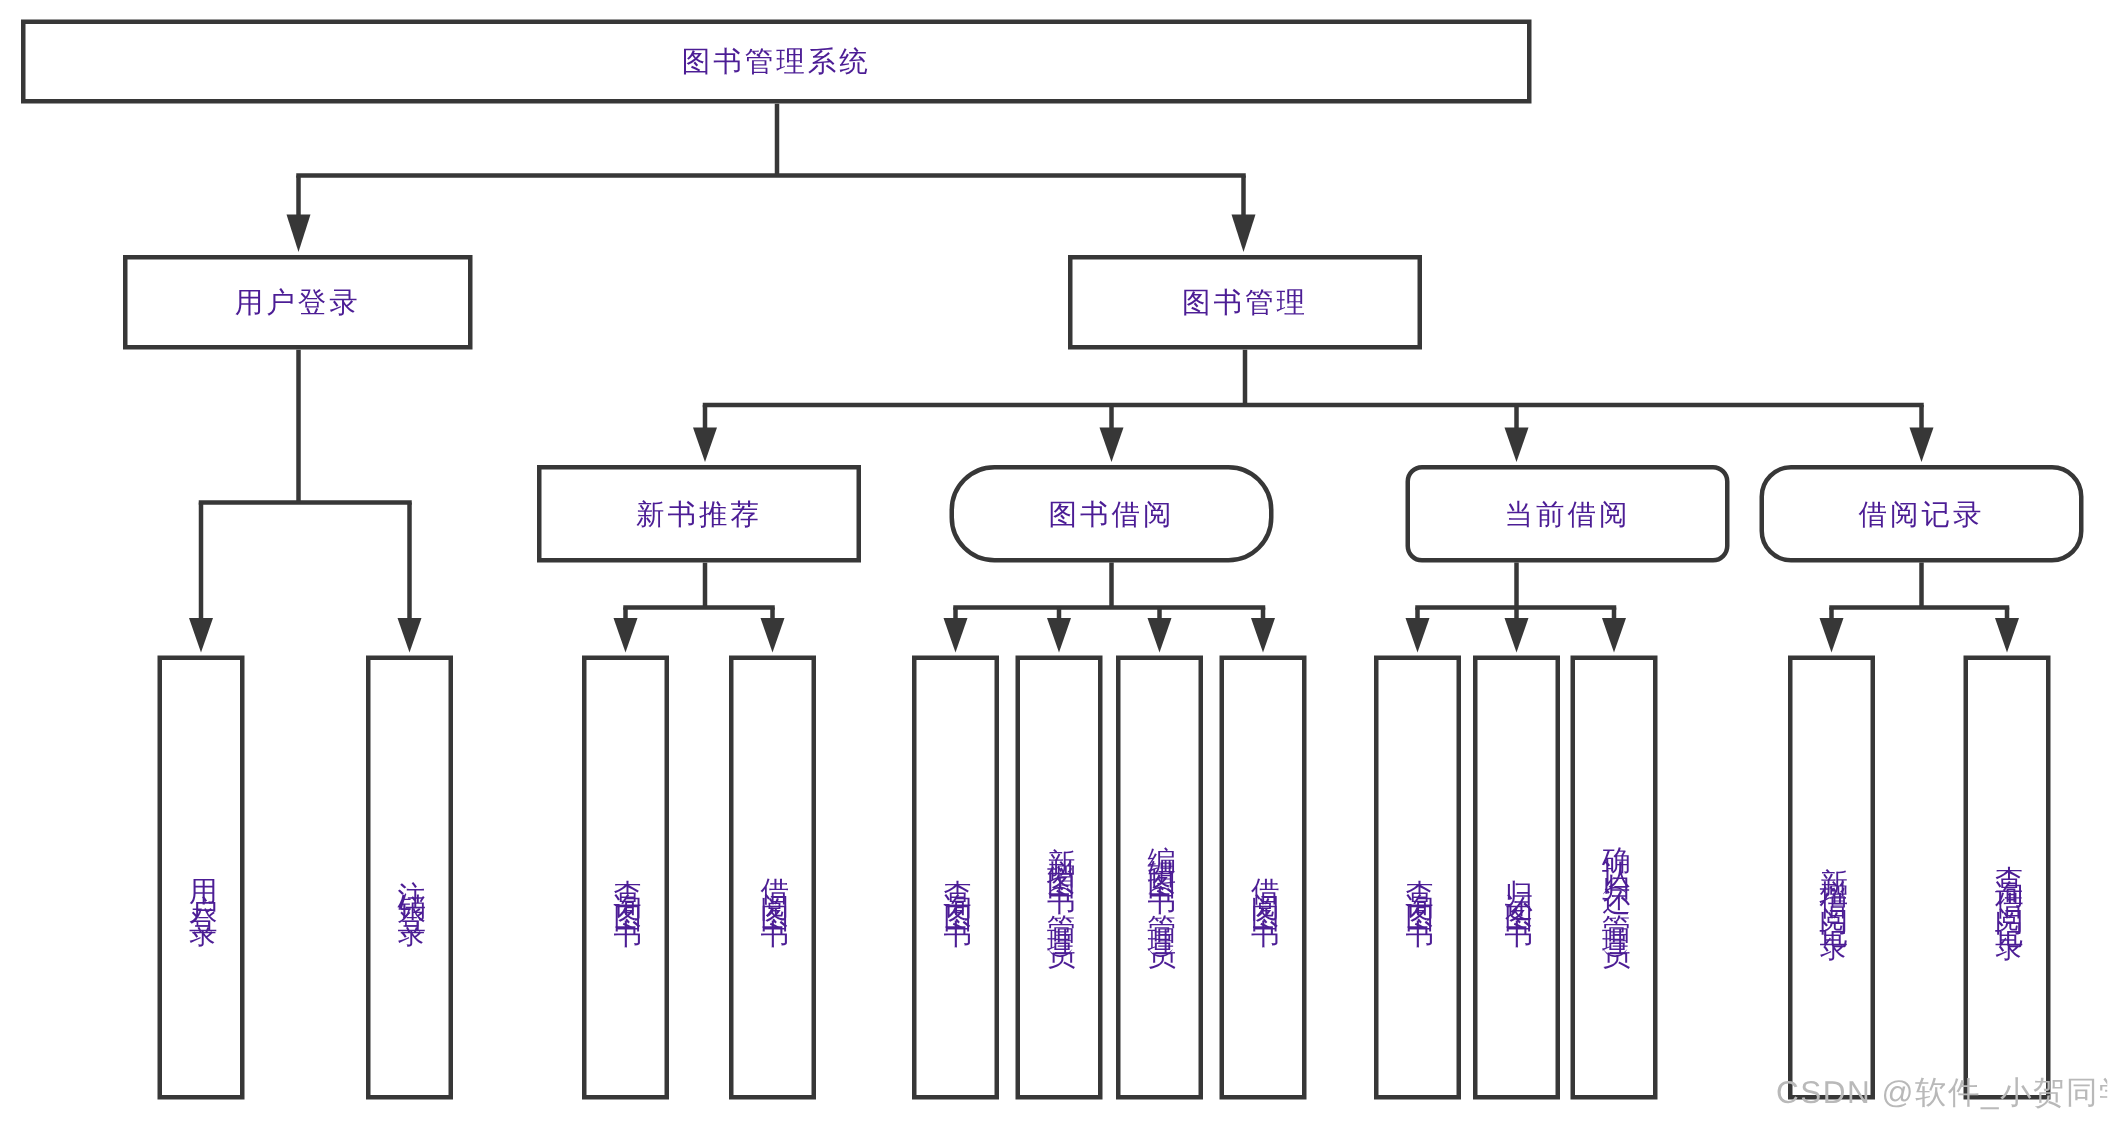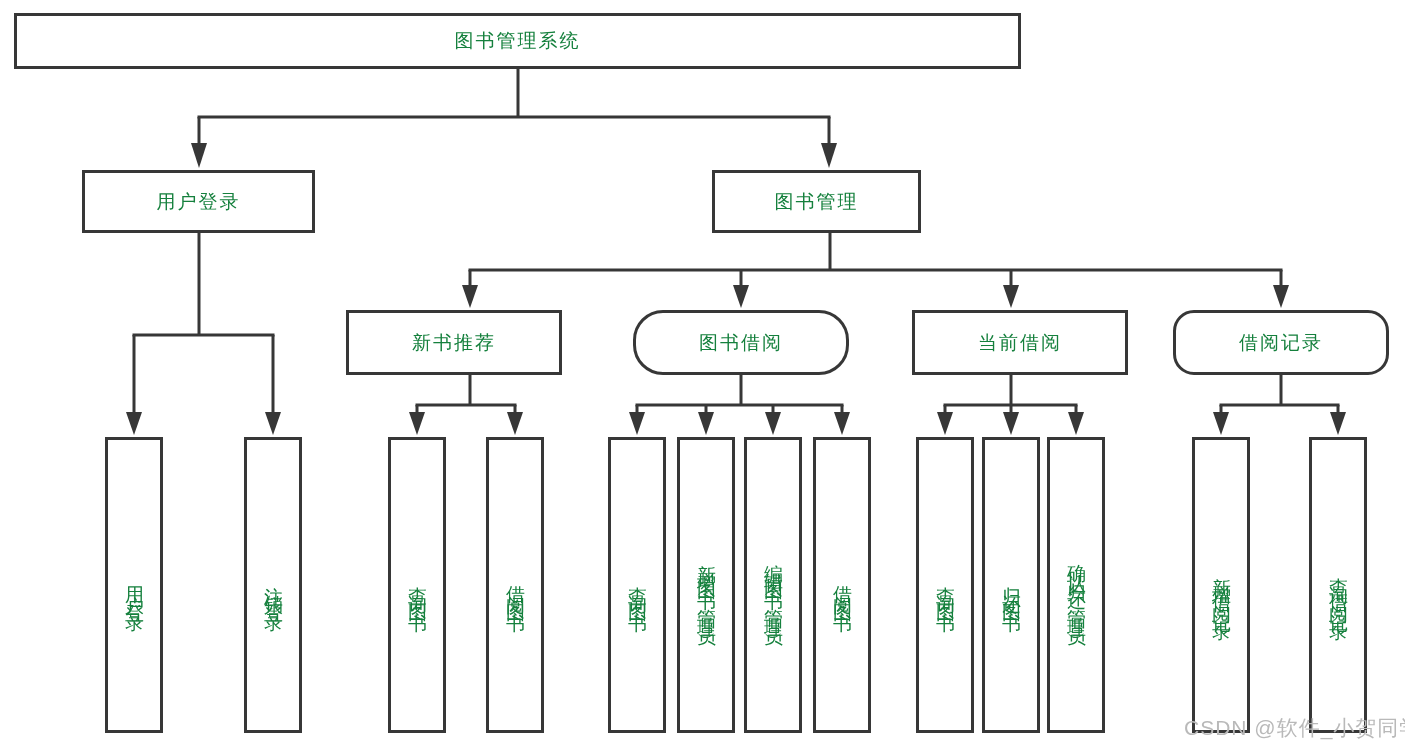--- a/index.html
+++ b/index.html
@@ -22,21 +22,21 @@
     height: 747px;
   }
   .node {
     position: absolute;
     box-sizing: border-box;
     border: 3px solid #373737;
     background: #ffffff;
     display: flex;
     align-items: center;
     justify-content: center;
-    color: #15803d;
+    color: #4c1d95;
     z-index: 2;
   }
   .node.h .lbl {
     font-size: 19px;
     letter-spacing: 2px;
     white-space: nowrap;
   }
   .node.leaf {
     width: 58px;
     height: 296px;
@@ -45,25 +45,25 @@
   .node.leaf .lbl {
     writing-mode: vertical-rl;
     font-size: 19px;
     letter-spacing: 9px;
     padding-top: 8px;
     line-height: 1.1;
   }
   
   .root   { left: 14px;  top: 13px;  width: 1007px; height: 56px; }
   .l2a    { left: 82px;  top: 170px; width: 233px;  height: 63px; }
-  .l2b    { left: 712px; top: 170px; width: 209px;  height: 63px; }
+  .l2b    { left: 712px; top: 170px; width: 236px;  height: 63px; }
   .l3     { top: 310px;  height: 65px; width: 216px; }
-  .l3a    { left: 346px; }
+  .l3a    { left: 358px; }
   .l3b    { left: 633px; border-radius: 30px; }
-  .l3c    { left: 912px; }
+  .l3c    { left: 937px; border-radius: 11px; }
   .l3d    { left: 1173px; border-radius: 21px; }
   .lf1  { left: 105px; }
   .lf2  { left: 244px; }
   .lf3  { left: 388px; }
   .lf4  { left: 486px; }
   .lf5  { left: 608px; }
   .lf6  { left: 677px; }
   .lf7  { left: 744px; }
   .lf8  { left: 813px; }
   .lf9  { left: 916px; }

